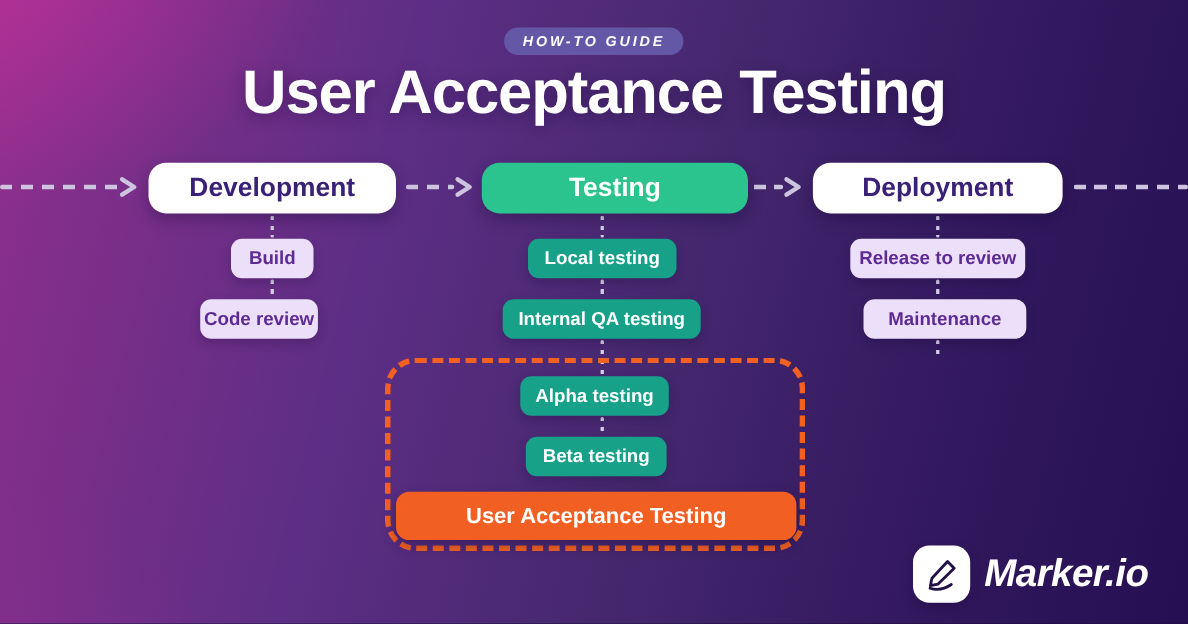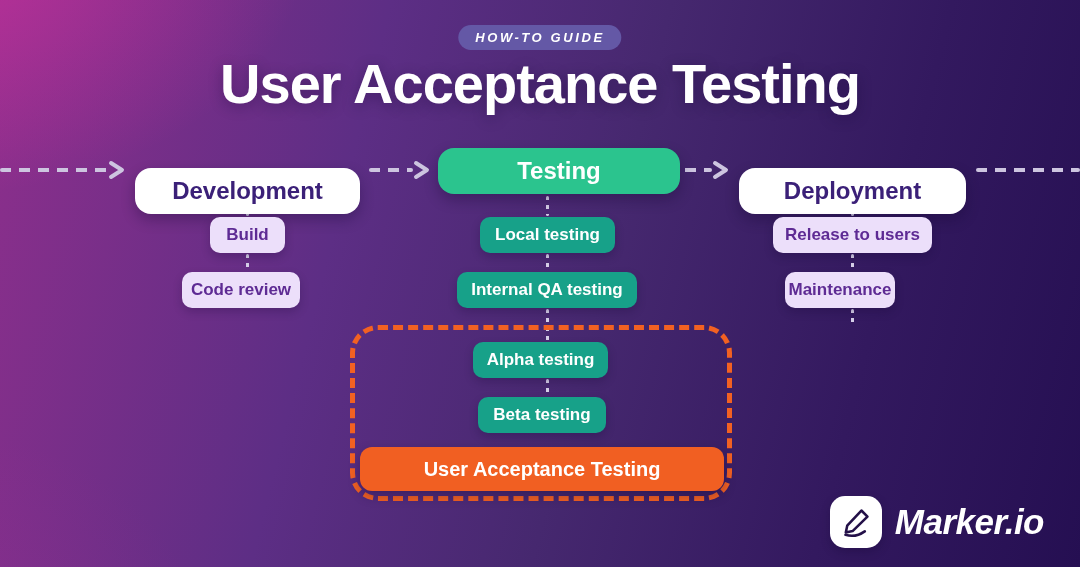--- a/index.html
+++ b/index.html
@@ -21,21 +21,21 @@
     position:absolute;top:52px;left:0;width:100%;text-align:center;
     color:#fff;font-size:56px;font-weight:800;letter-spacing:-1px;line-height:64px;
     text-shadow:0 3px 14px rgba(20,6,50,.35);
   }
   
   .stage{
     position:absolute;top:148px;height:46px;border-radius:16px;
     display:flex;align-items:center;justify-content:center;
     font-size:24px;font-weight:bold;box-shadow:0 6px 14px rgba(16,5,44,.30);
   }
-  .stage.white{background:#ffffff;color:#3b2078;margin-top:20px;}
+  .stage.white{background:#ffffff;color:#3b2078;}
   .stage.green{background:#2bc48e;color:#ffffff;}
   
   .node{
     position:absolute;height:36px;border-radius:10px;
     display:flex;align-items:center;justify-content:center;
     font-size:17px;font-weight:bold;box-shadow:0 4px 10px rgba(16,5,44,.22);
   }
   .node.lav{background:#ecdffa;color:#5e2b94;}
   .node.teal{background:#17a189;color:#ffffff;}
   
@@ -100,32 +100,32 @@
 
   <div class="vdots" style="left:851px;top:196px;height:20px"></div>
   <div class="vdots" style="left:851px;top:254px;height:17px"></div>
   <div class="vdots" style="left:851px;top:309px;height:17px"></div>
 
   <div class="stage white" style="left:135px;width:225px">Development</div>
   <div class="stage green" style="left:438px;width:242px">Testing</div>
   <div class="stage white" style="left:739px;width:227px">Deployment</div>
 
   <div class="node lav" style="left:210px;top:217px;width:75px">Build</div>
-  <div class="node lav" style="left:182px;top:272px;width:118px">Code review</div>
+  <div class="node lav" style="left:182px;top:272px;width:107px">Code review</div>
 
   <div class="node teal" style="left:480px;top:217px;width:135px">Local testing</div>
   <div class="node teal" style="left:457px;top:272px;width:180px">Internal QA testing</div>
 
   <div class="uat-box"></div>
   <div class="node teal" style="left:473px;top:342px;width:135px">Alpha testing</div>
   <div class="node teal" style="left:478px;top:397px;width:128px">Beta testing</div>
   <div class="uat-pill">User Acceptance Testing</div>
 
-  <div class="node lav" style="left:773px;top:217px;width:159px">Release to users</div>
-  <div class="node lav" style="left:785px;top:272px;width:110px">Maintenance</div>
+  <div class="node lav" style="left:773px;top:217px;width:159px">Release to review</div>
+  <div class="node lav" style="left:785px;top:272px;width:148px">Maintenance</div>
 
   <div class="logo">
     <div class="logo-icon">
       <svg width="34" height="34" viewBox="0 0 24 24">
         <path d="M15.8 3.9 L20.1 8.2 L9.6 18.4 L4.8 19.4 L5.8 14.6 Z" fill="none" stroke="#231048" stroke-width="1.8" stroke-linejoin="round"></path>
         <path d="M4.6 21.0 C 9.6 22.6 14.2 21.4 18.2 18.6" fill="none" stroke="#231048" stroke-width="1.8" stroke-linecap="round"></path>
       </svg>
     </div>
     <div class="logo-text">Marker.io</div>
   </div>

